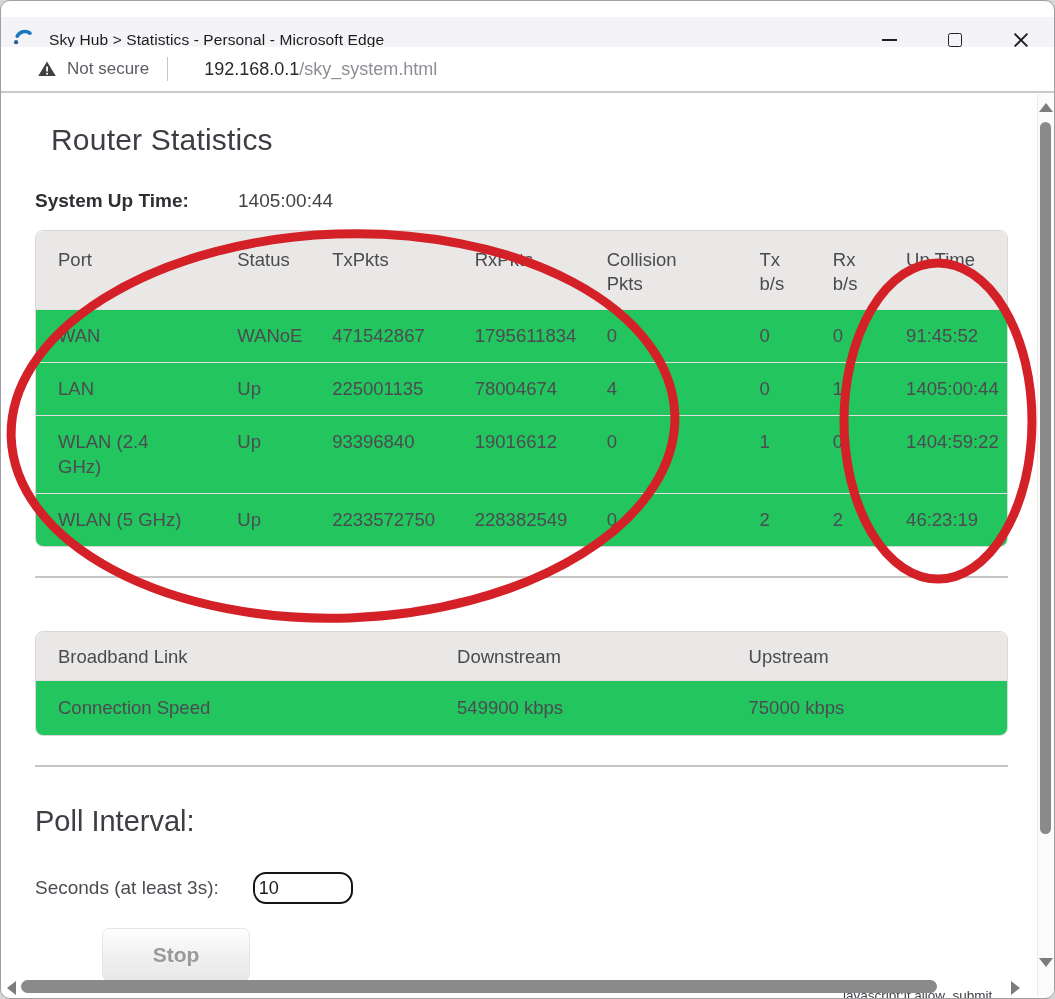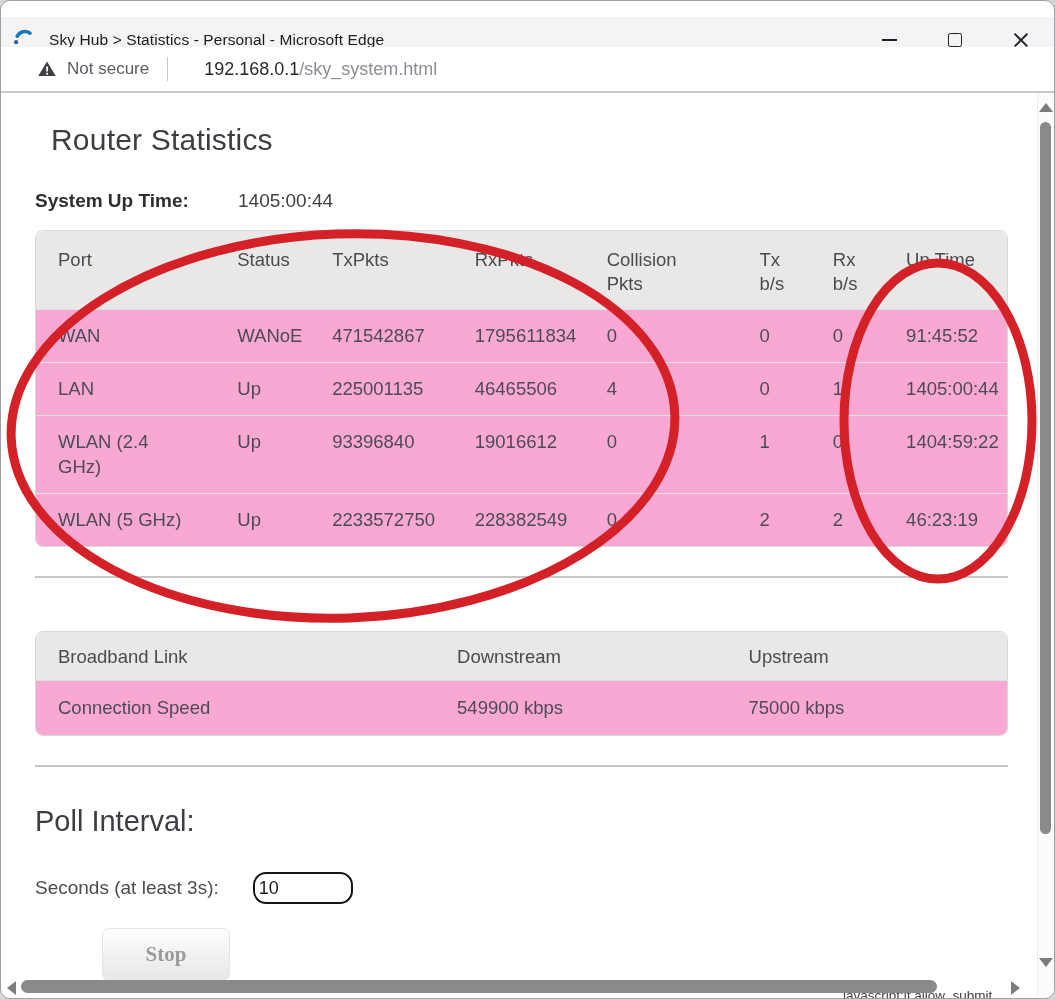--- a/index.html
+++ b/index.html
@@ -38,35 +38,35 @@
   h1.page-title { margin:30px 0 0 16px; font-size:30px; font-weight:400; color:#3e3d43; letter-spacing:.2px; }
   .sysrow { margin-top:33px; font-size:19px; display:flex; }
   .sysrow .lbl { font-weight:700; color:#2f2e33; width:203px; }
   .sysrow .val { color:#434248; }
   table.grid { width:973px; border-collapse:separate; border-spacing:0; margin-top:18px;
     border:1px solid #d9d8d6; border-radius:8px; font-size:18.5px; color:#4c4b52; overflow:hidden; }
   table.grid thead th { background:#e9e8e6; font-weight:400; text-align:left; vertical-align:top;
     padding:17px 6px 13px 22px; line-height:24px; white-space:pre-line; color:#4b4a51; }
   table.grid thead th:first-child { border-top-left-radius:8px; }
   table.grid thead th:last-child { border-top-right-radius:8px; }
-  table.grid tbody td { background:#f9a8d4; vertical-align:top; padding:13px 6px 14px 22px; line-height:25px;
+  table.grid tbody td { background:#22c55e; vertical-align:top; padding:13px 6px 14px 22px; line-height:25px;
     border-top:1px solid #e1e0de; white-space:pre-line; }
   hr.rule { border:none; border-top:2px solid #c7c6c4; width:973px; margin:29px 0 0 0; }
   table.bb { margin-top:53px; }
   table.bb thead th { padding:13px 6px 11px 22px;margin-left:7px; }
   table.bb tbody td { padding:14px 6px 15px 22px; }
   h2.poll-title { margin:38px 0 0 0; font-size:29px; font-weight:400; color:#3e3d43; }
   .pollrow { margin-top:34px; display:flex; align-items:center; font-size:19px; color:#4c4b52; }
   .poll-input { margin-left:34px; width:88px; height:24px; border:2px solid #141414; border-radius:13px;
     font-size:18px; font-family:"Liberation Sans", sans-serif; padding:2px 4px; color:#1a1a1a; }
   .btnrow { margin-top:24px; display:flex; }
   .btn { border:none; border-radius:7px; height:53px; font-size:21px; font-weight:700; font-family:"Liberation Sans", sans-serif; cursor:default; }
   .btn-primary { width:232px; background:linear-gradient(180deg,#3e97d5 0%, #0d79ca 16%, #0070c4 100%); color:#fff; }
-  .btn-secondary { margin-left:67px; width:128px; background:linear-gradient(180deg,#fefefe 0%, #f1f0f0 55%, #e9e8e7 100%);
-    color:#9b9a9a; border:1px solid #e6e5e4; box-sizing:border-box;font-family:Liberation Serif, serif; }
+  .btn-secondary { margin-left:67px; width:148px; background:linear-gradient(180deg,#fefefe 0%, #f1f0f0 55%, #e9e8e7 100%);
+    color:#9b9a9a; border:1px solid #e6e5e4; box-sizing:border-box; }
   
   .vtrack { position:absolute; left:1036px; top:93px; width:17px; height:902px; background:#fbfbfa; border-left:1px solid #ebebea; z-index:20; }
   .vthumb { position:absolute; left:1039px; top:121px; width:11px; height:712px; background:#8a8a8a; border-radius:6px; z-index:21; }
   .tri { position:absolute; width:0; height:0; z-index:22; }
   .tri-up { left:1038px; top:102px; border-left:7px solid transparent; border-right:7px solid transparent; border-bottom:9px solid #7c7c7c; }
   .tri-down { left:1038px; top:957px; border-left:7px solid transparent; border-right:7px solid transparent; border-top:9px solid #7c7c7c; }
   .tri-left { left:6px; top:980px; border-top:7px solid transparent; border-bottom:7px solid transparent; border-right:9px solid #7c7c7c; }
   .tri-right { left:1010px; top:980px; border-top:7px solid transparent; border-bottom:7px solid transparent; border-left:9px solid #7c7c7c; }
   .hthumb { position:absolute; left:20px; top:979px; width:916px; height:13px; background:#8a8a8a; border-radius:7px; z-index:20; }
   
@@ -153,21 +153,21 @@
           <td>1795611834</td>
           <td>0</td>
           <td>0</td>
           <td>0</td>
           <td>91:45:52</td>
         </tr>
         <tr>
           <td>LAN</td>
           <td>Up</td>
           <td>225001135</td>
-          <td>46465506</td>
+          <td>78004674</td>
           <td>4</td>
           <td>0</td>
           <td>1</td>
           <td>1405:00:44</td>
         </tr>
         <tr>
           <td>WLAN (2.4
 GHz)</td>
           <td>Up</td>
           <td>93396840</td>

